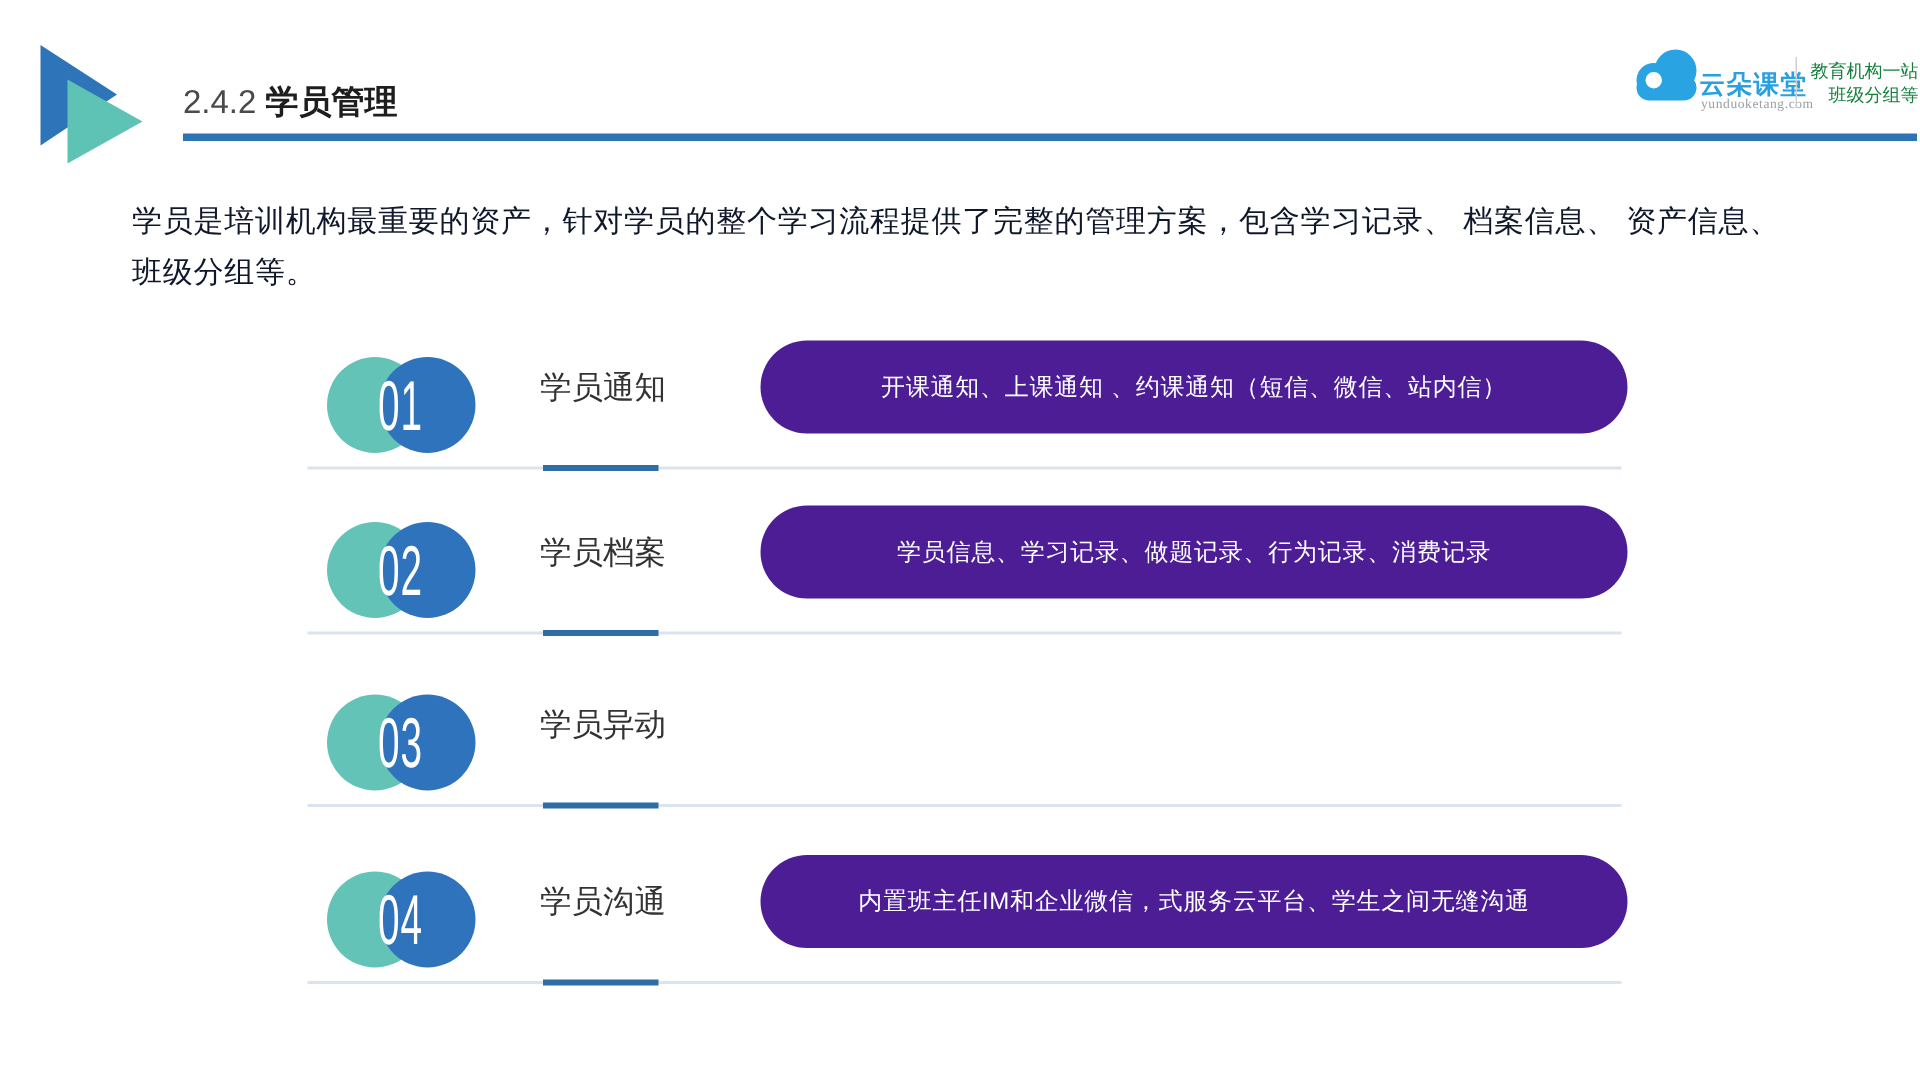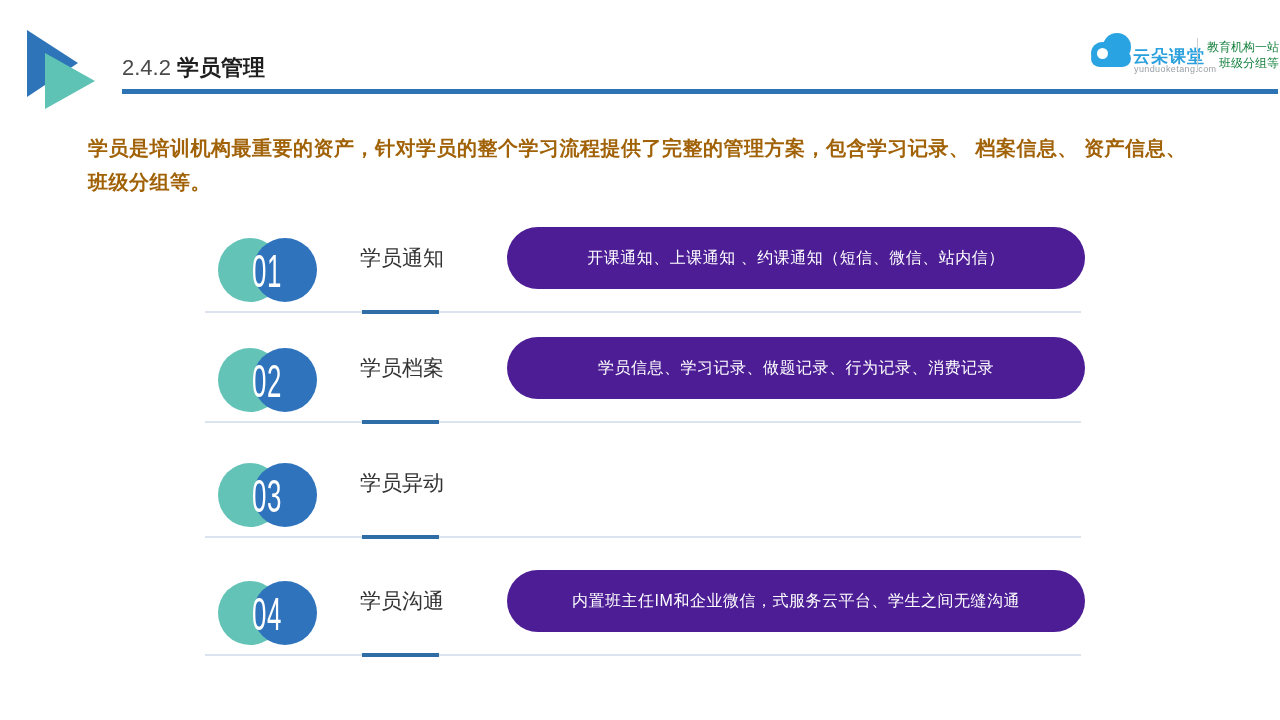--- a/index.html
+++ b/index.html
@@ -10,37 +10,36 @@
   }
 
   
   .tri-logo { position:absolute; left:24px; top:26px; }
   .title-wrap { position:absolute; left:122px; top:52px; font-size:22px; line-height:32px; white-space:nowrap; }
   .sec-num { color:#4a4a4a; font-weight:400; }
   .sec-title { color:#1e1e1e; font-weight:bold; margin-left:6px; }
   .title-rule { position:absolute; left:122px; top:89px; width:1156px; height:5px; background:#2e74b5; }
 
   
-  .brand { position:absolute; left:1090px; top:28px; width:190px; height:58px; }
+  .brand { position:absolute; left:1090px; top:28px; width:190px; height:58px;font-family:Liberation Serif, serif; }
   .cloud { position:absolute; left:0; top:3px; width:42px; height:38px; }
   .cloud::before { content:""; position:absolute; left:1px; top:11px; width:23px; height:23px; border-radius:50%; background:#2aa3e2; }
   .cloud::after  { content:""; position:absolute; left:13px; top:2px; width:28px; height:28px; border-radius:50%; background:#2aa3e2; }
   .cloud .base   { position:absolute; left:1px; bottom:2px; width:40px; height:17px; border-radius:9px; background:#2aa3e2; }
   .cloud .cut    { position:absolute; left:7px; top:17px; width:11px; height:11px; border-radius:50%; background:#ffffff; z-index:2; }
   .brand-name   { position:absolute; left:43px; top:17px; font-size:17px; font-weight:bold; color:#2aa0de; letter-spacing:1px; white-space:nowrap; }
   .brand-domain { position:absolute; left:44px; top:36px; font-size:9px; color:#9aa0a5; letter-spacing:0.4px; white-space:nowrap; }
   .brand-divider{ position:absolute; left:107px; top:10px; width:1px; height:34px; background:#cfcfcf; }
   .brand-tagline{ position:absolute; left:117px; top:11px; font-size:12px; line-height:16px; color:#15803d; white-space:nowrap;text-align:right; }
 
   
   .intro {
     position:absolute; left:88px; top:131px; width:1130px;
-    font-size:20px; line-height:34px; color:#a16207; letter-spacing:0.5px;
+    font-size:20px; line-height:34px; color:#0f172a; letter-spacing:0.5px;
     white-space:pre-wrap;
-    font-weight:bold;
   }
 
   
   .row { position:absolute; left:205px; width:878px; height:62px; }
   .r1 { top:227px; } .r2 { top:337px; } .r3 { top:452px; } .r4 { top:570px; }
 
   .badge { position:absolute; left:13px; top:-1px; width:100px; height:64px;margin-top:12px; }
   .c { position:absolute; top:0; width:64px; height:64px; border-radius:50%; }
   .c.teal { left:0; background:#63c3b7; }
   .c.blue { left:35px; background:#2f73bd; }

